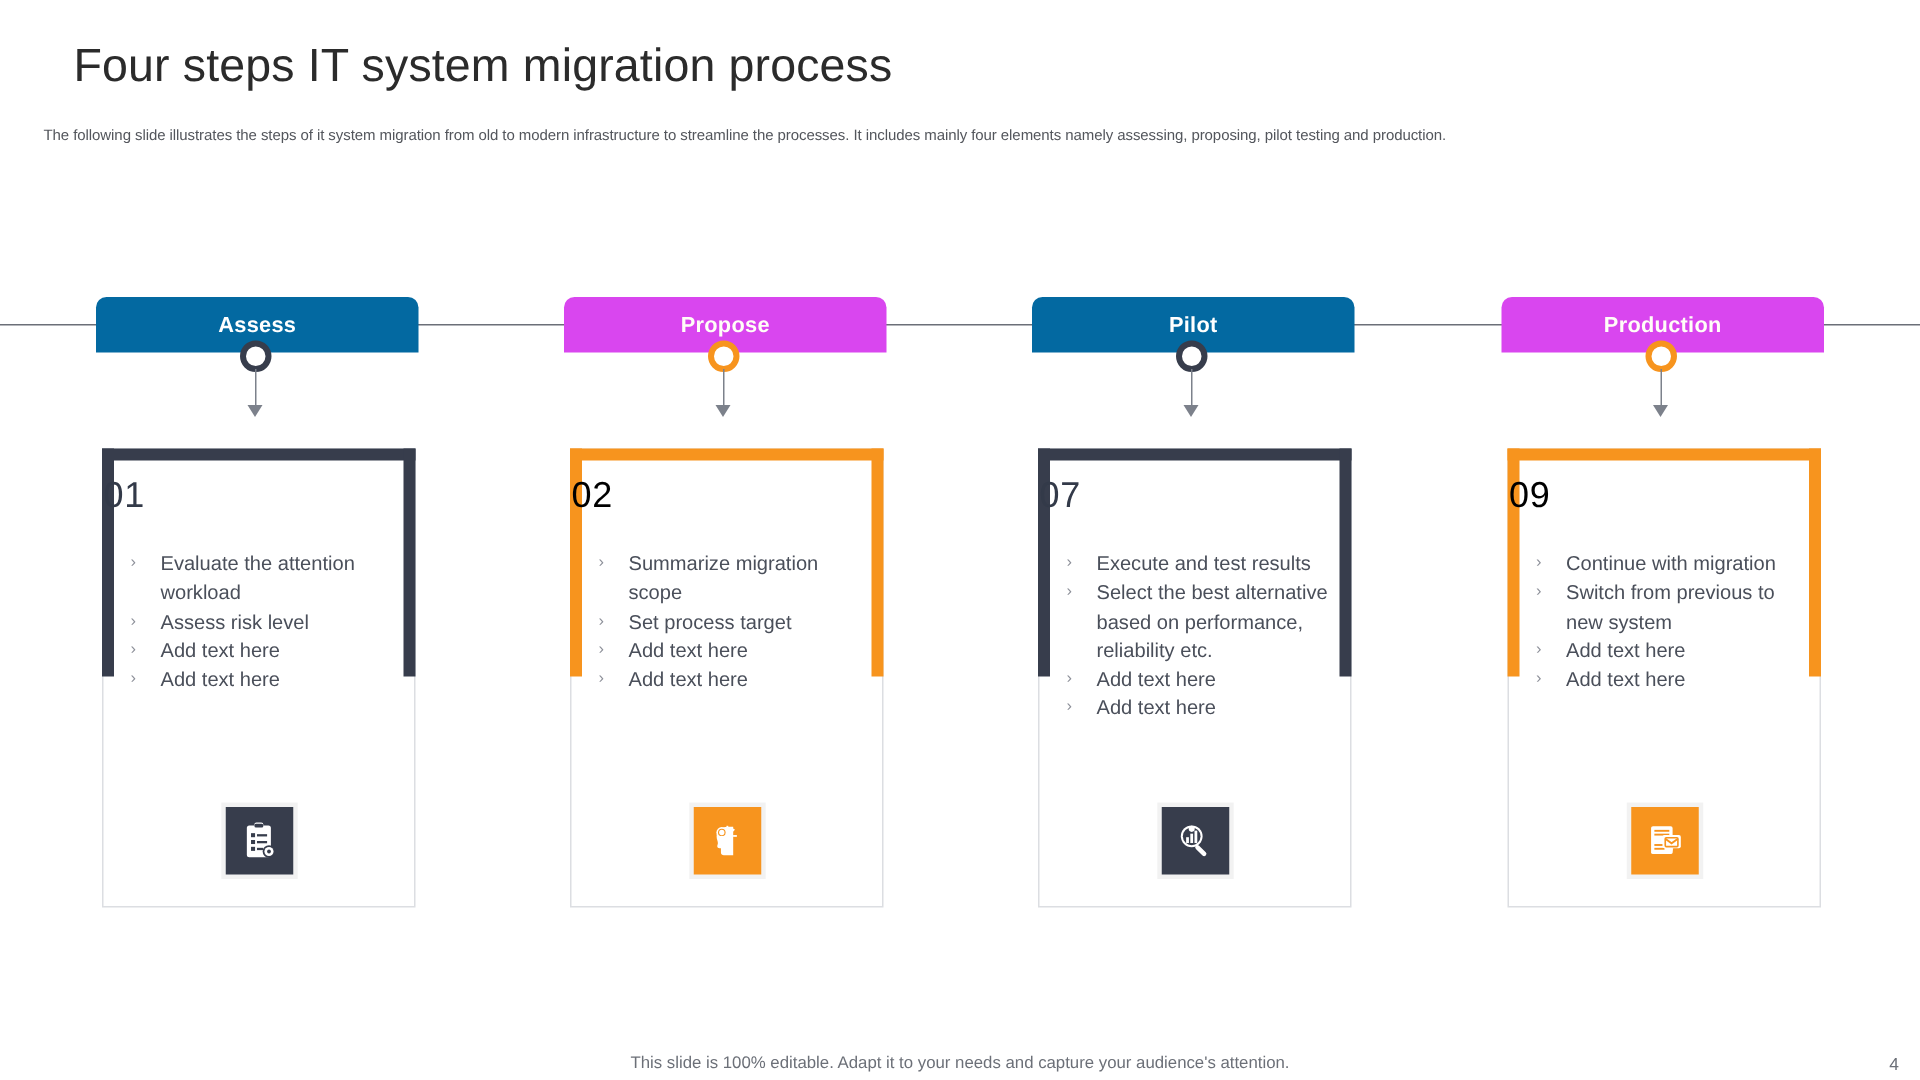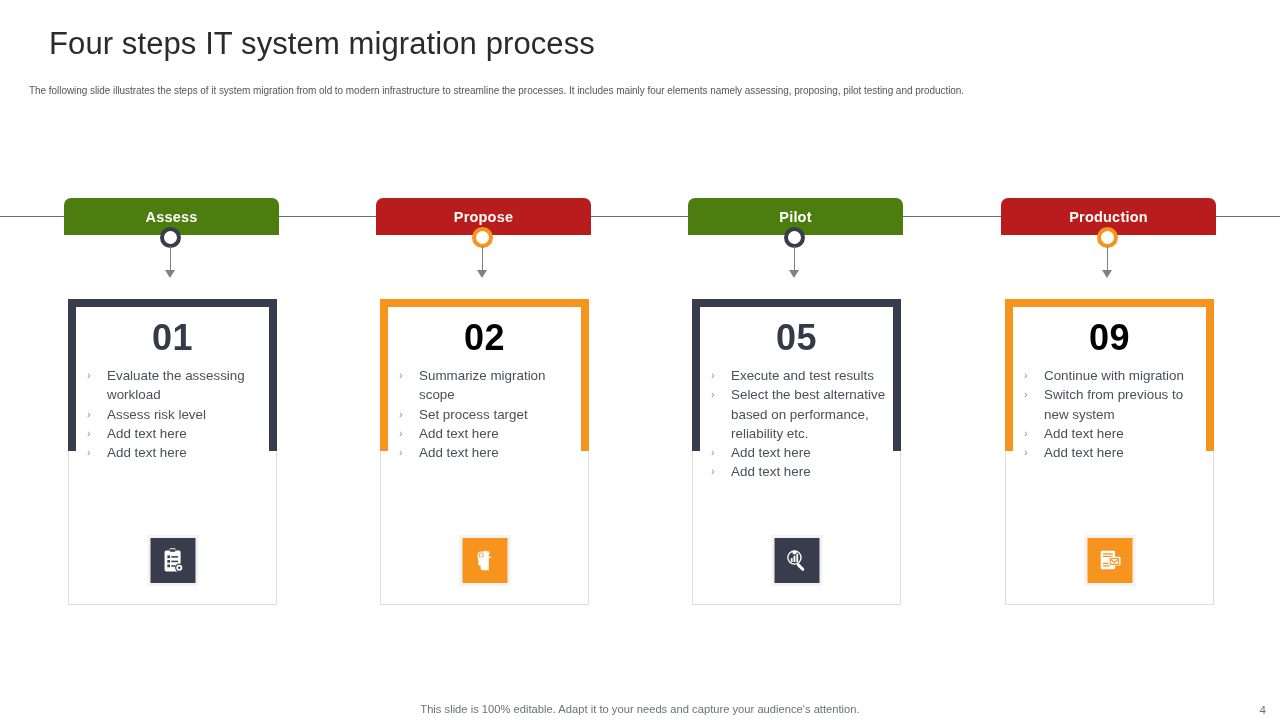--- a/index.html
+++ b/index.html
@@ -59,22 +59,22 @@
     width:215px; height:37px;
     border-radius:7px 7px 0 0;
     display:flex;
     align-items:center;
     justify-content:center;
     font-size:14.5px;
     font-weight:bold;
     color:#ffffff;
     letter-spacing:.2px;
   }
-  .pill.dark { background:#4d7c0f; }
-  .pill.orange{ background:#b91c1c; color:#fffdf7; }
+  .pill.dark { background:#0369a1; }
+  .pill.orange{ background:#d946ef; color:#fffdf7; }
 
   
   .node{
     position:absolute;
     top:227px; left:118px;
     width:21px; height:21px;
     border-radius:50%;
     background:#ffffff;
   }
   .node.dark  { border:4px solid #373d4c; }
@@ -121,23 +121,23 @@
   .card .side-bar.r{ right:-1px; }
 
   .card.dark   .top-bar,
   .card.dark   .side-bar { background:#373d4c; }
   .card.orange .top-bar,
   .card.orange .side-bar { background:#f7941e; }
 
   .card-number{
     position:absolute;
     top:17px; left:0; right:0;
-    text-align:center;
-    font-size:36px;
-    font-weight:bold;
+    text-align:left;
+    font-size:24px;
+    font-weight:normal;
     letter-spacing:.5px;
   }
   .card.dark   .card-number{ color:#333a49; }
   .card.orange .card-number{ color:#000000; }
 
   .bullets{
     position:absolute;
     top:66px;
     left:17px;
     right:8px;
@@ -204,21 +204,21 @@
   </div>
   <div class="node dark"></div>
   <div class="connector"></div>
 
   <div class="card dark">
     <div class="top-bar"></div>
     <div class="side-bar l"></div>
     <div class="side-bar r"></div>
     <div class="card-number">01</div>
     <ul class="bullets">
-      <li><span class="chev">›</span><span>Evaluate the assessing workload</span></li>
+      <li><span class="chev">›</span><span>Evaluate the attention workload</span></li>
       <li><span class="chev">›</span><span>Assess  risk level</span></li>
       <li><span class="chev">›</span><span>Add text  here</span></li>
       <li><span class="chev">›</span><span>Add text  here</span></li>
     </ul>
     <div class="icon-tile dark">
       <svg viewBox="0 0 32 32" fill="none">
         <rect x="6" y="4" width="19" height="25" rx="2" fill="#ffffff"></rect>
         <rect x="12" y="1.5" width="7" height="4.5" rx="1.6" fill="#ffffff"></rect>
         <rect x="12" y="2.6" width="7" height="3" rx="1.2" fill="#373d4c"></rect>
         <rect x="9.3" y="10" width="3.2" height="3.2" fill="#373d4c"></rect>
@@ -272,21 +272,21 @@
   <div class="pill dark">
     <span>Pilot</span>
   </div>
   <div class="node dark"></div>
   <div class="connector"></div>
 
   <div class="card dark">
     <div class="top-bar"></div>
     <div class="side-bar l"></div>
     <div class="side-bar r"></div>
-    <div class="card-number">05</div>
+    <div class="card-number">07</div>
     <ul class="bullets">
       <li><span class="chev">›</span><span>Execute and test results</span></li>
       <li><span class="chev">›</span><span>Select the best alternative  based on performance, reliability etc.</span></li>
       <li><span class="chev">›</span><span>Add text here</span></li>
       <li><span class="chev">›</span><span>Add text here</span></li>
     </ul>
     <div class="icon-tile dark">
       <svg viewBox="0 0 32 32" fill="none">
         <circle cx="13" cy="12.5" r="8.6" fill="#ffffff"></circle>
         <circle cx="13" cy="12.5" r="7" fill="#373d4c"></circle>

